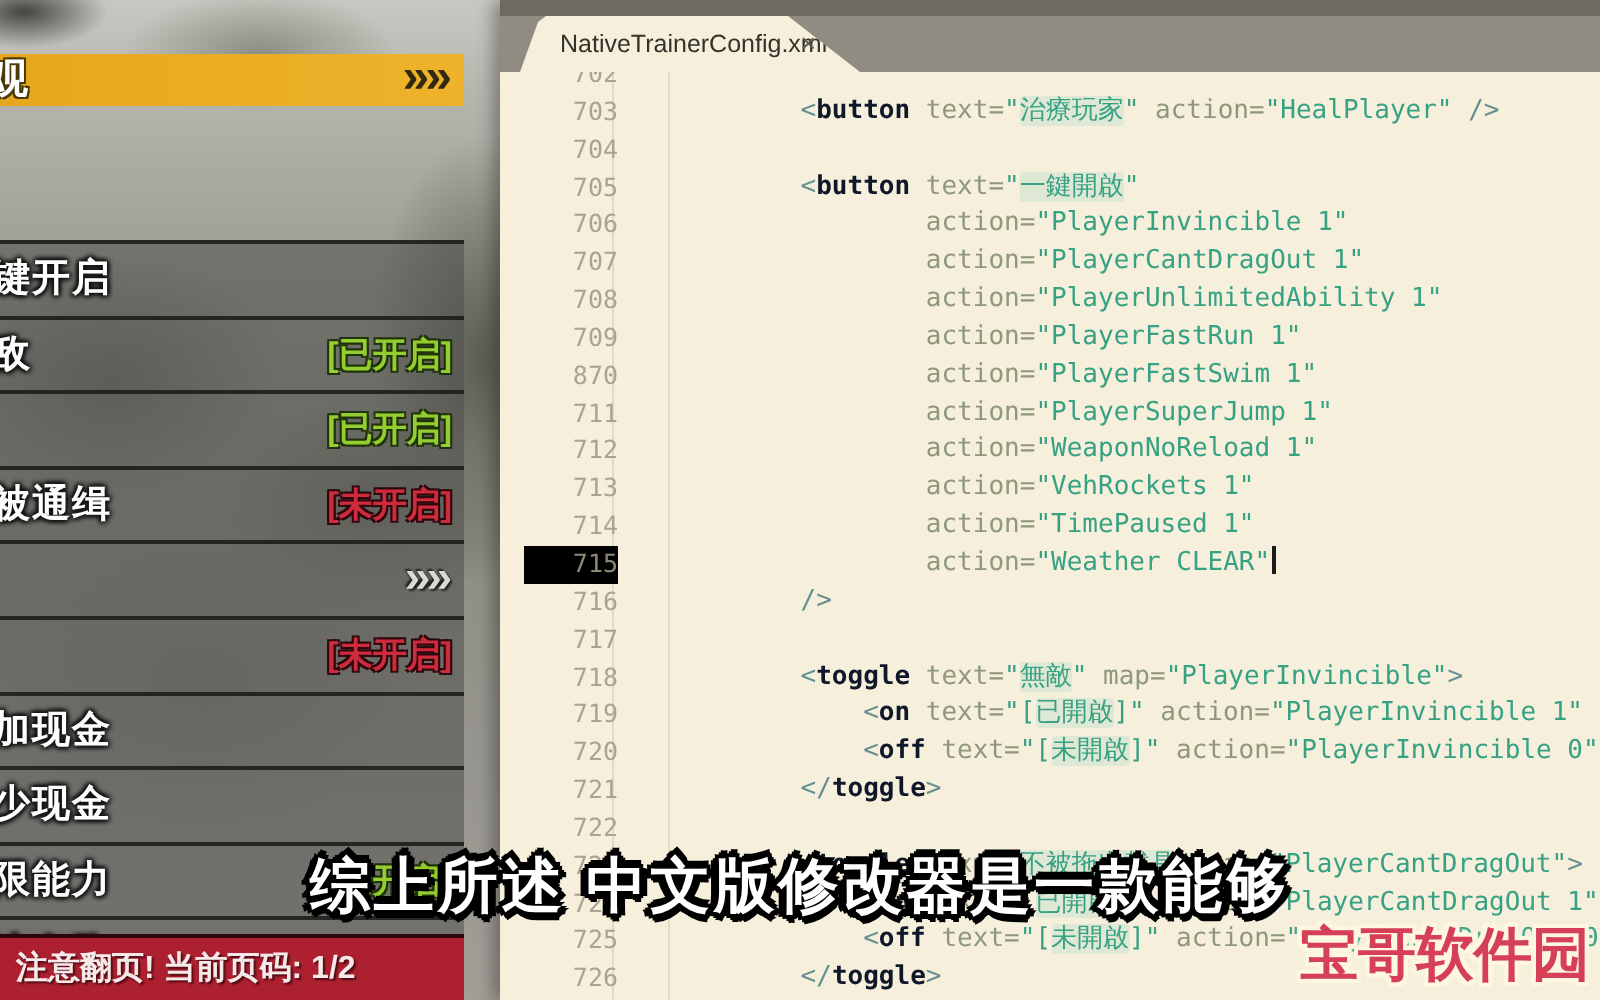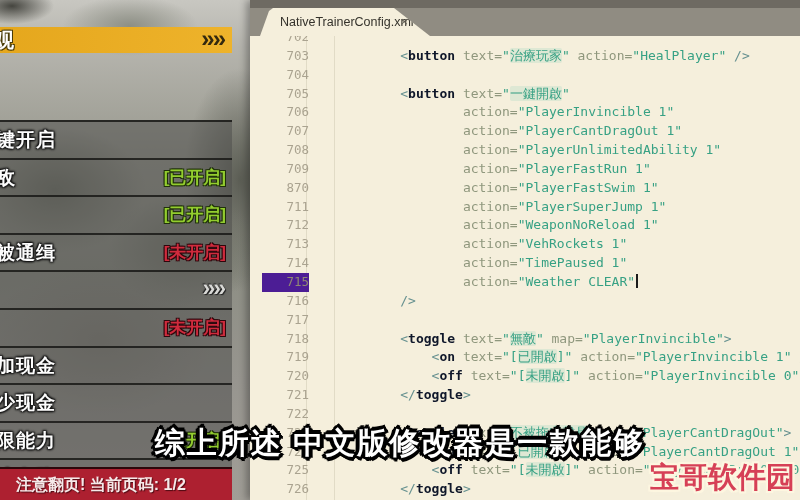--- a/index.html
+++ b/index.html
@@ -60,21 +60,21 @@
   .menu-row .row-arrows {
     position:absolute; right:8px; top:-2px; line-height:36px;
     font-size:23px; font-weight:900; color:#d9d9d6; letter-spacing:-2px;
     text-shadow:1px 1px 1px #222, -1px -1px 1px #222;
   }
   #menu-footer {
     position:absolute; left:0; top:467px; width:232px; height:33px;
     background:var(--footer-red); border-top:2px solid rgba(30,5,8,0.9);
   }
   #menu-footer .footer-text {
-    padding-left:16px; line-height:31px; font-size:16px; font-weight:bold;
+    padding-left:8px; line-height:31px; font-size:16px; font-weight:bold;
     color:#f6e9e9; white-space:nowrap;
     text-shadow:1px 1px 1px rgba(40,0,5,0.7);
   }
 
   
   #editor-pane {
     position:absolute; left:250px; top:0; width:550px; height:500px; overflow:hidden;
     box-shadow:-4px 0 7px rgba(0,0,0,0.3);
   }
   #editor-topstrip { position:absolute; left:0; top:0; width:550px; height:8px; background:#6e6a62; }
@@ -100,21 +100,21 @@
   #code-area {
     position:absolute; left:12px; top:-8px; width:654px;
     font-family:"DejaVu Sans Mono","Liberation Mono",monospace;
     font-size:13px;
   }
   .code-line { display:flex; height:18.85px; line-height:18.85px; white-space:pre; }
   .code-line .ln {
     flex:0 0 47px; text-align:right; color:#aaa390; font-size:12.5px;
   }
   .code-line .code { padding-left:13px; }
-  .code-line.active .ln { background:#4c1d95; color:#8f8873; }
+  .code-line.active .ln { background:#000000; color:#8f8873; }
   .tok-p   { color:#8a9180; }
   .tok-br  { color:#65908f; }
   .tok-tag { color:#0f172a; font-weight:bold; }
   .tok-attr{ color:#8f977d; }
   .tok-str { color:#37a184; }
   .tok-cjk { color:#37a184; background:rgba(160,215,195,0.28); border-radius:2px; }
   .text-cursor {
     display:inline-block; width:2px; height:14px; background:#1c1c1c;
     vertical-align:-2px; margin-left:1px;
   }

